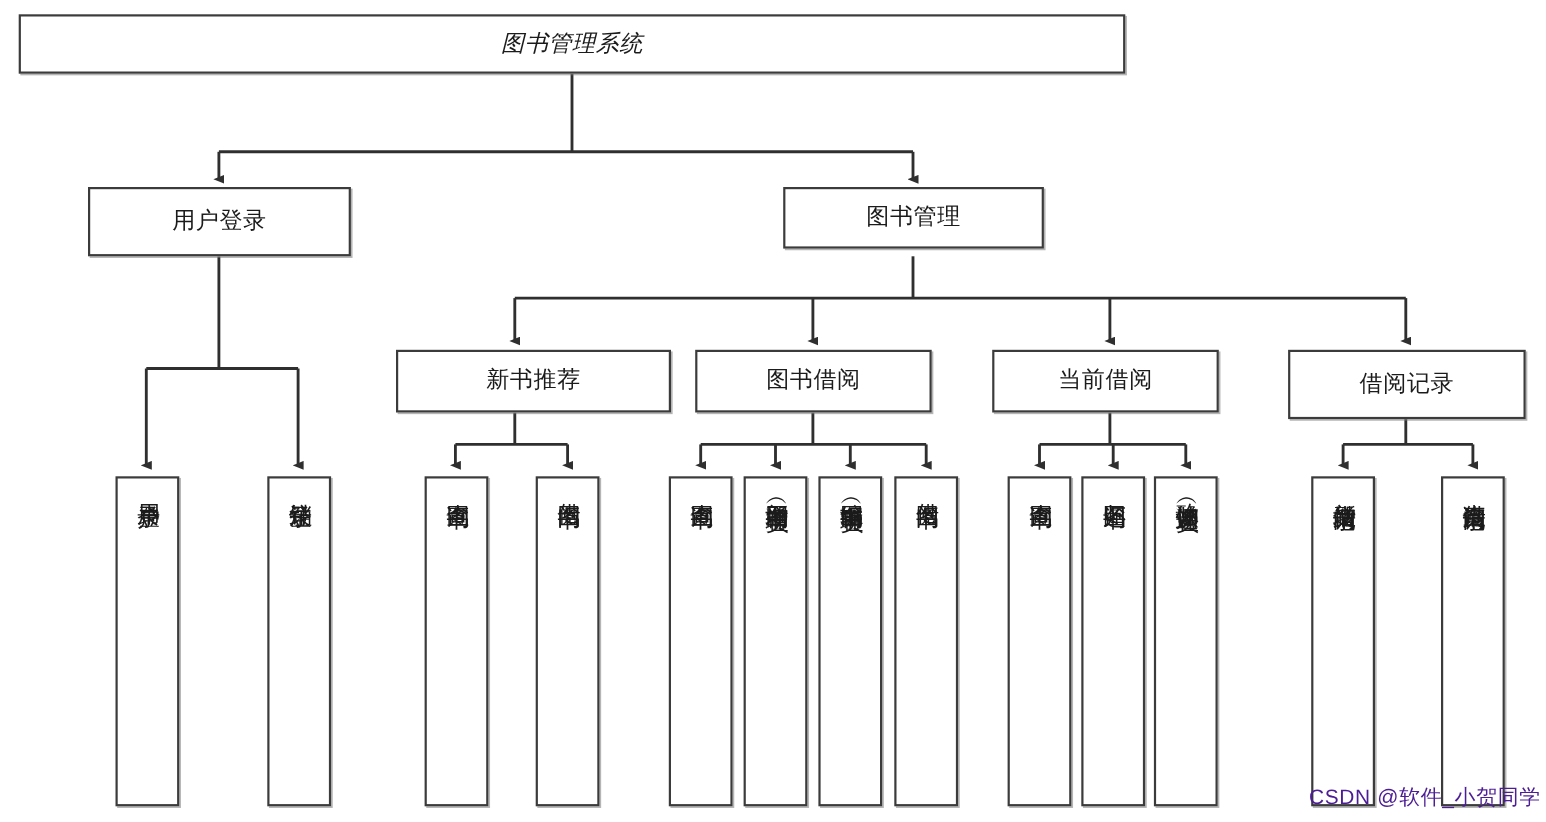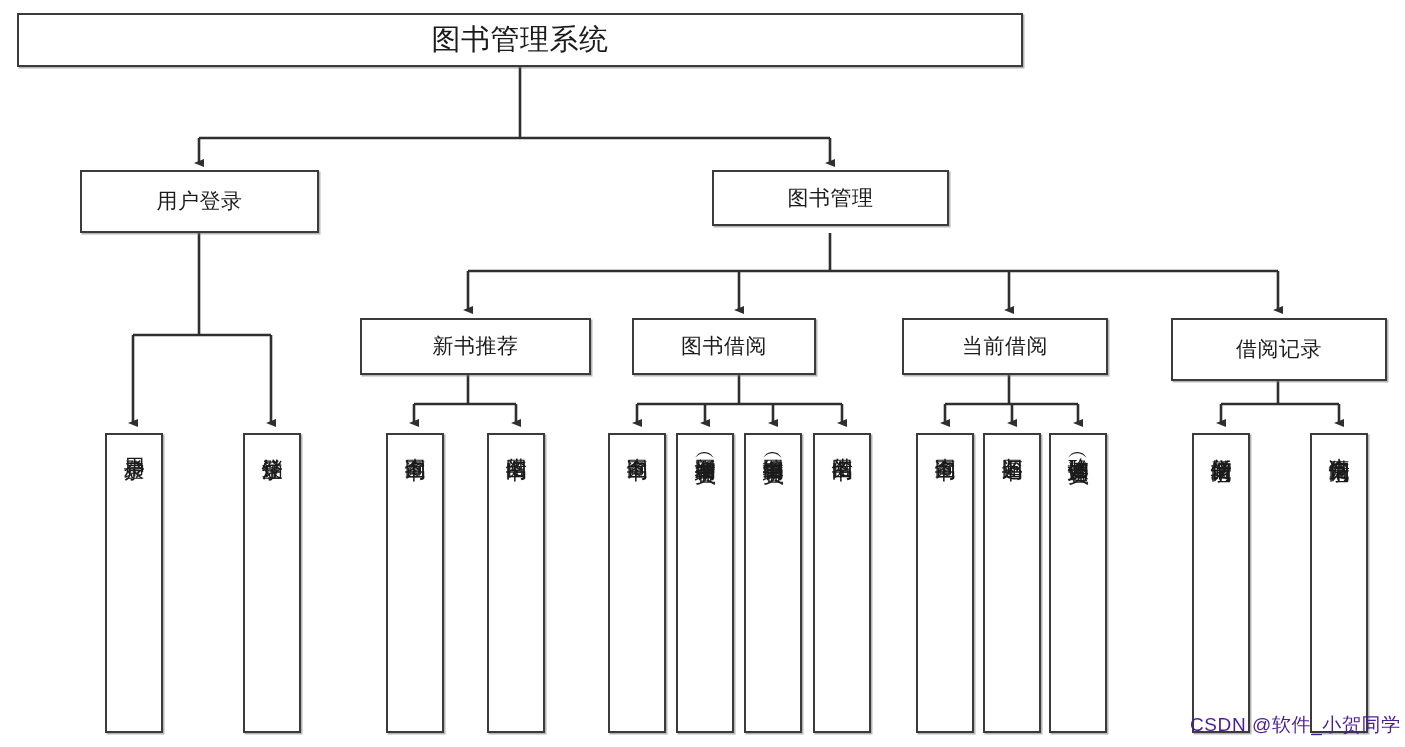--- a/index.html
+++ b/index.html
@@ -37,21 +37,21 @@
     justify-content: center;
     text-align: center;
   }
   .node .label {
     font-size: 21px;
     line-height: 1.15;
     letter-spacing: 0.5px;
     color: #1b1b1b;
     white-space: nowrap;
   }
-  .node.root .label { font-size: 29px; }
+  .node.root .label { font-size: 21px; font-style: italic; }
   .node.leaf {
     align-items: flex-start;
     justify-content: center;
     padding-top: 6px;
   }
   .node.leaf .label {
     writing-mode: vertical-rl;
     text-orientation: upright;
     font-size: 21px;
     line-height: 1.08;
@@ -127,24 +127,24 @@
     <span class="label">图书管理系统</span>
   </div>
 
   <div class="node" style="left:80px; top:170px; width:239px; height:63px;">
     <span class="label">用户登录</span>
   </div>
   <div class="node" style="left:712px; top:170px; width:237px; height:56px;">
     <span class="label">图书管理</span>
   </div>
 
-  <div class="node" style="left:360px; top:318px; width:231px; height:57px;">
+  <div class="node" style="left:360px; top:318px; width:250px; height:57px;">
     <span class="label">新书推荐</span>
   </div>
-  <div class="node" style="left:632px; top:318px; width:184px; height:57px;">
+  <div class="node" style="left:632px; top:318px; width:215px; height:57px;">
     <span class="label">图书借阅</span>
   </div>
   <div class="node" style="left:902px; top:318px; width:206px; height:57px;">
     <span class="label">当前借阅</span>
   </div>
   <div class="node" style="left:1171px; top:318px; width:216px; height:63px;align-items:center;">
     <span class="label">借阅记录</span>
   </div>
 
   <div class="node leaf" style="left:105px; top:433px; width:58px; height:300px;">

